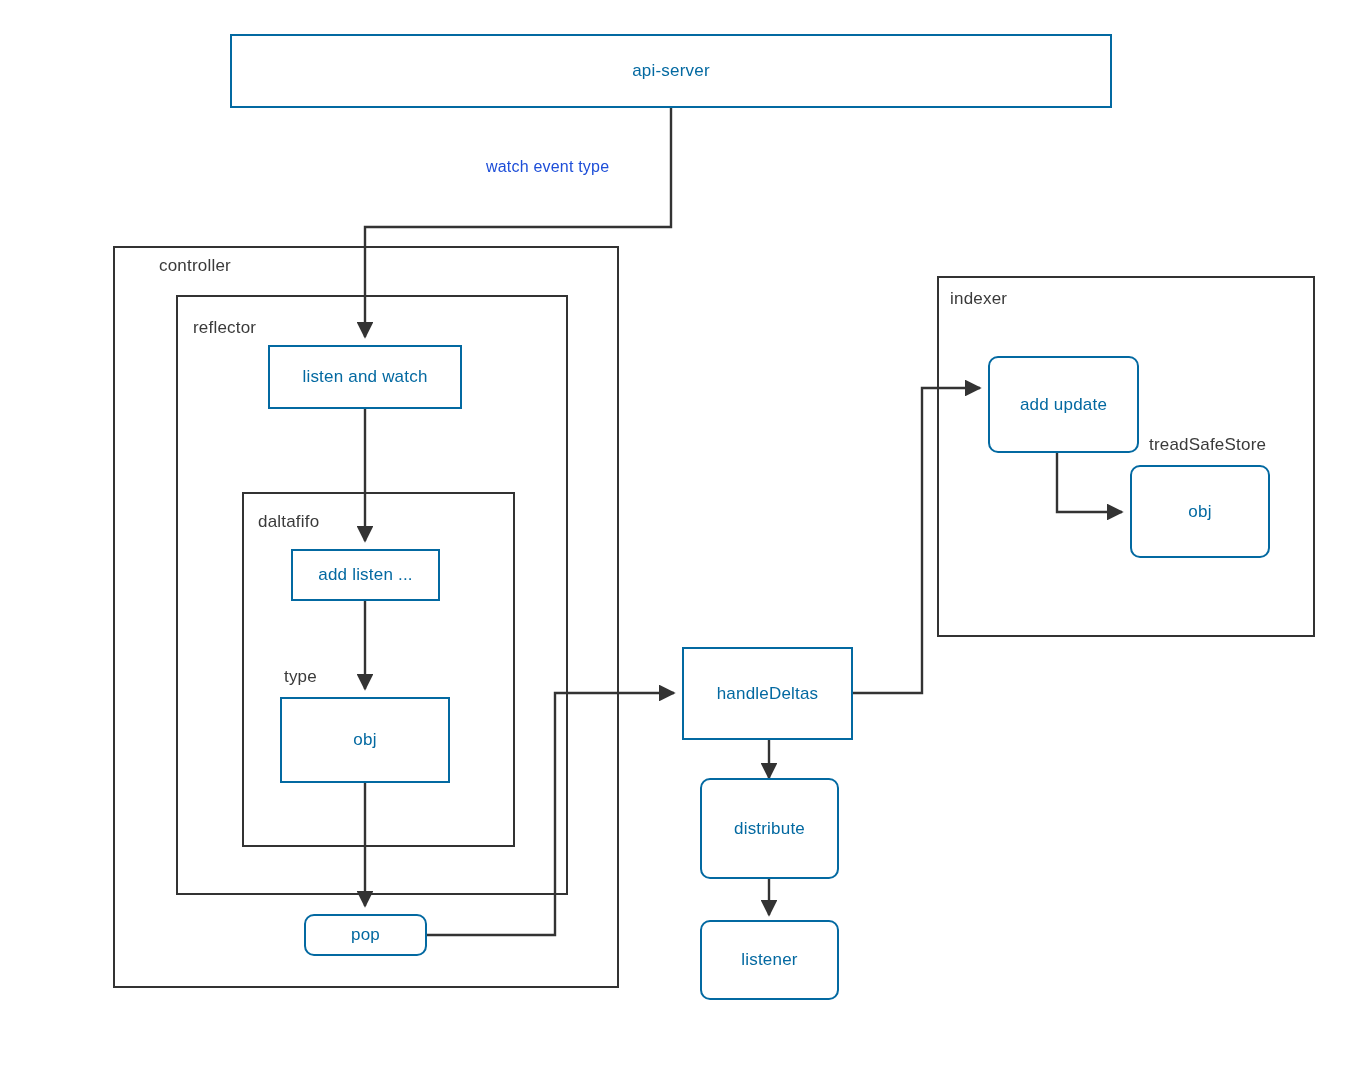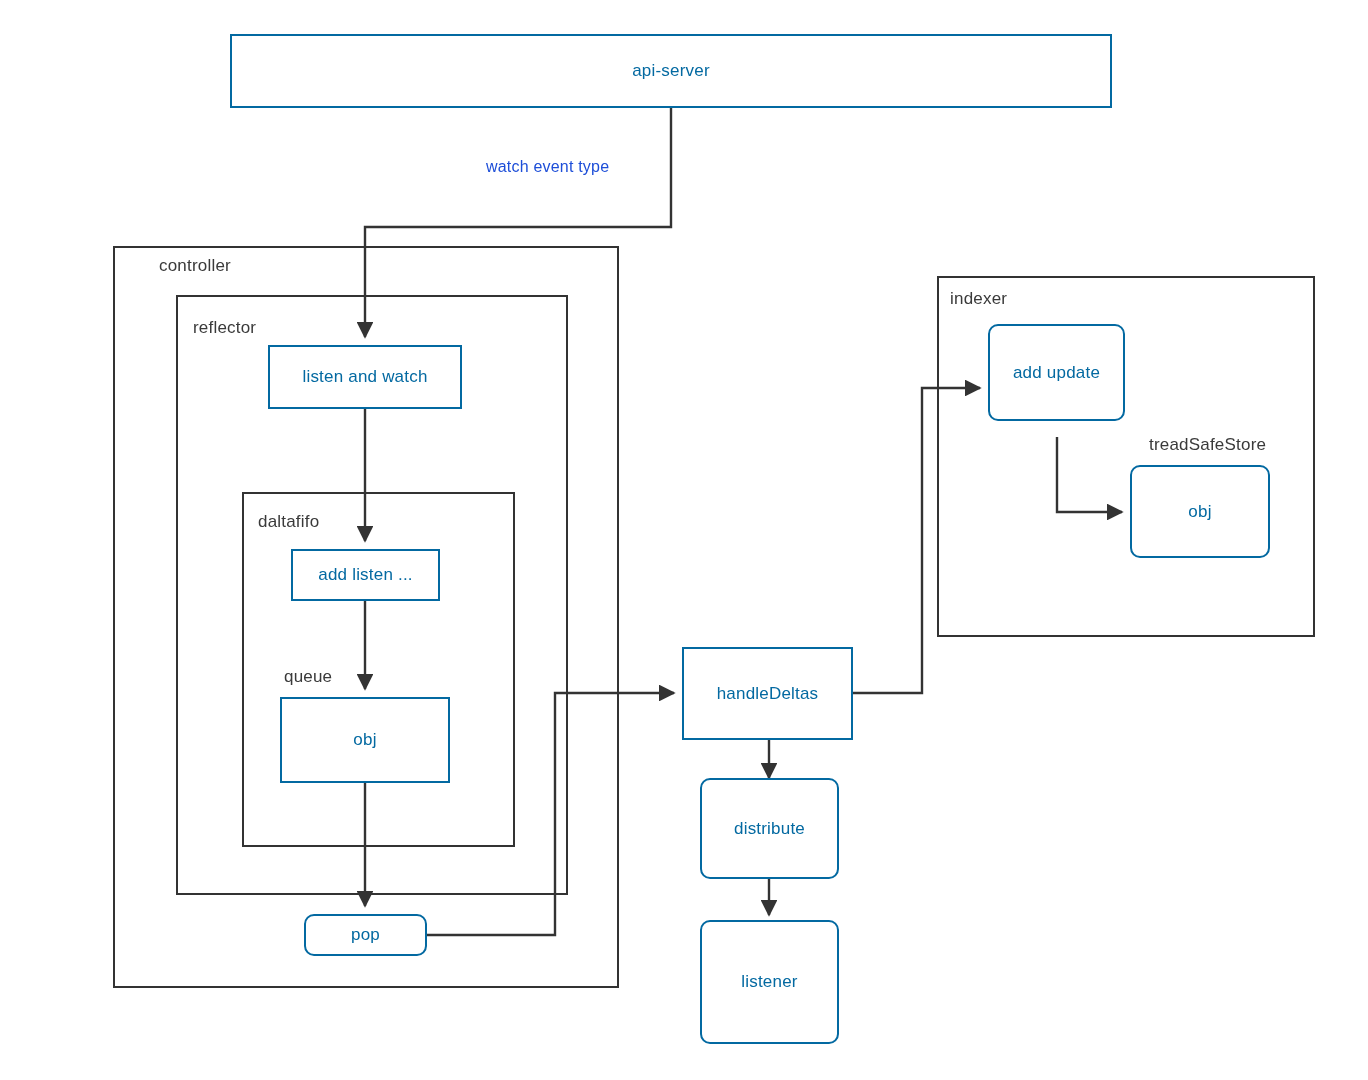--- a/index.html
+++ b/index.html
@@ -101,21 +101,21 @@
 
   <div class="group" style="left:176px; top:295px; width:392px; height:600px;"></div>
   <div class="grouplabel" style="left:190px; top:318px;">reflector</div>
 
   <div class="group" style="left:242px; top:492px; width:273px; height:355px;"></div>
   <div class="grouplabel" style="left:255px; top:512px;">daltafifo</div>
 
   <div class="group" style="left:937px; top:276px; width:378px; height:361px;"></div>
   <div class="grouplabel" style="left:947px; top:289px;">indexer</div>
 
-  <div class="grouplabel" style="left:281px; top:667px;">queue</div>
+  <div class="grouplabel" style="left:281px; top:667px;">type</div>
 
   <div class="grouplabel" style="left:1146px; top:435px;">treadSafeStore</div>
 
   <div class="edgelabel" style="left:482px; top:158px;">watch event type</div>
 
   <div class="node" style="left:230px; top:34px; width:882px; height:74px;">
     <span>api-server</span>
   </div>
 
   <div class="node" style="left:268px; top:345px; width:194px; height:64px;">
@@ -135,25 +135,25 @@
   </div>
 
   <div class="node rounded" style="left:700px; top:778px; width:139px; height:101px;">
     <span>distribute</span>
   </div>
 
   <div class="node" style="left:682px; top:647px; width:171px; height:93px;">
     <span>handleDeltas</span>
   </div>
 
-  <div class="node rounded" style="left:700px; top:920px; width:139px; height:124px;">
+  <div class="node rounded" style="left:700px; top:920px; width:139px; height:80px;">
     <span>listener</span>
   </div>
 
-  <div class="node rounded" style="left:988px; top:324px; width:137px; height:97px;">
+  <div class="node rounded" style="left:988px; top:356px; width:151px; height:97px;">
     <span>add update</span>
   </div>
 
   <div class="node rounded" style="left:1130px; top:465px; width:140px; height:93px;">
     <span>obj</span>
   </div>
 
 </div>
 
 </body></html>

